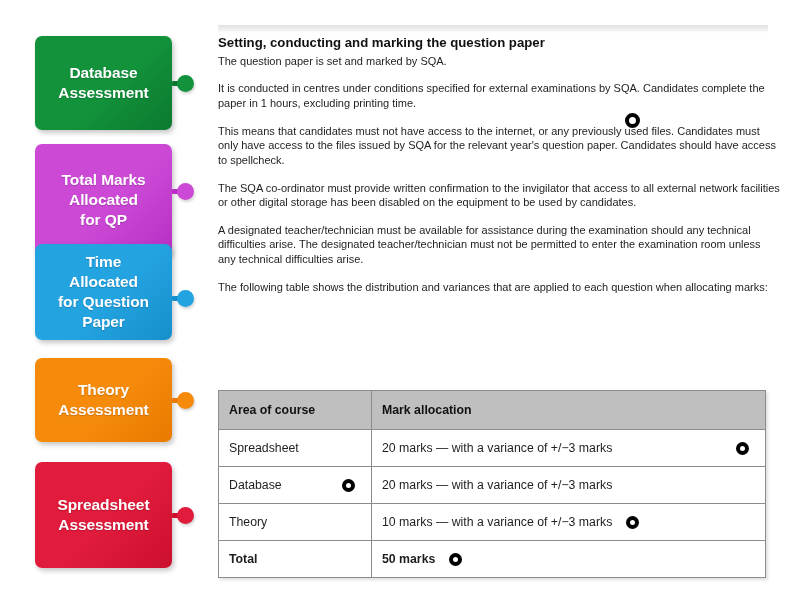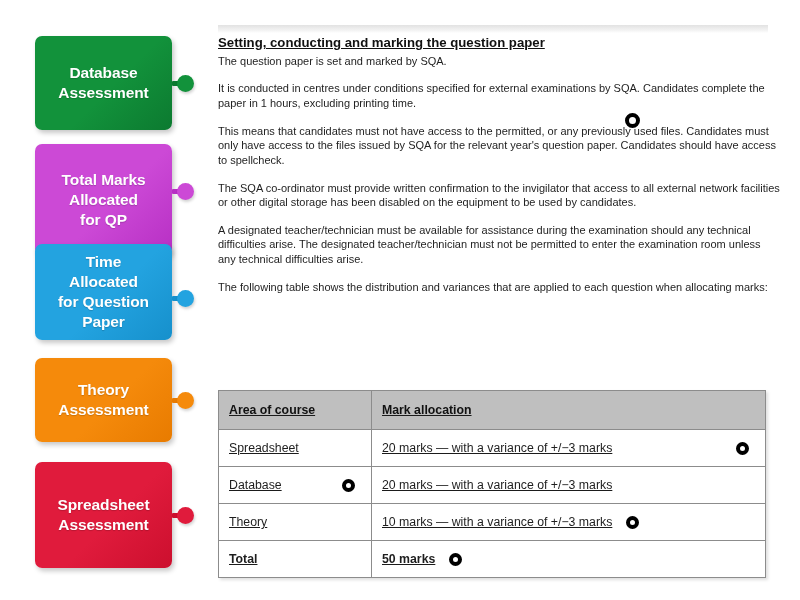--- a/index.html
+++ b/index.html
@@ -92,42 +92,40 @@
     left: 3px;
     top: 34px;
     width: 562px;
   }
   h1.doc-heading {
     margin: 0 0 2px 0;
     font-size: 13.2px;
     font-weight: bold;
     line-height: 1.35;
     color: #111111;
-    text-decoration: underline;
   }
   p.doc-para {
     margin: 0 0 13px 0;
     font-size: 11px;
     line-height: 1.33;
     color: #1e1e1e;
   }
   p.doc-para.tight { margin-bottom: 0; }
 
   
   #marks-table {
     position: absolute;
     left: 3px;
     top: 390px;
     width: 547px;
     border-collapse: collapse;
     table-layout: fixed;
     font-size: 12.3px;
     background: #ffffff;
     box-shadow: 2px 2px 3px rgba(0,0,0,0.13);
-    text-decoration: underline;
   }
   #marks-table col.c1 { width: 153px; }
   #marks-table col.c2 { width: 394px; }
   #marks-table th,
   #marks-table td {
     border: 1px solid #8c8c8c;
     padding: 8px 10px;
     text-align: left;
     vertical-align: middle;
     height: 20px;
@@ -219,21 +217,21 @@
 </div>
 
 <div id="doc">
 
   <div id="doc-top-band"></div>
 
   <div id="doc-body">
     <h1 class="doc-heading">Setting, conducting and marking the question paper</h1>
     <p class="doc-para">The question paper is set and marked by SQA.</p>
     <p class="doc-para">It is conducted in centres under conditions specified for external examinations by SQA. Candidates complete the paper in 1 hours, excluding printing time.</p>
-    <p class="doc-para">This means that candidates must not have access to the permitted, or any previously used files. Candidates must only have access to the files issued by SQA for the relevant year's question paper. Candidates should have access to spellcheck.</p>
+    <p class="doc-para">This means that candidates must not have access to the internet, or any previously used files. Candidates must only have access to the files issued by SQA for the relevant year's question paper. Candidates should have access to spellcheck.</p>
     <p class="doc-para">The SQA co-ordinator must provide written confirmation to the invigilator that access to all external network facilities or other digital storage has been disabled on the equipment to be used by candidates.</p>
     <p class="doc-para">A designated teacher/technician must be available for assistance during the examination should any technical difficulties arise. The designated teacher/technician must not be permitted to enter the examination room unless any technical difficulties arise.</p>
     <p class="doc-para tight">The following table shows the distribution and variances that are applied to each question when allocating marks:</p>
   </div>
 
   <table id="marks-table">
     <colgroup>
         <col class="c1">
         <col class="c2">
       </colgroup>

